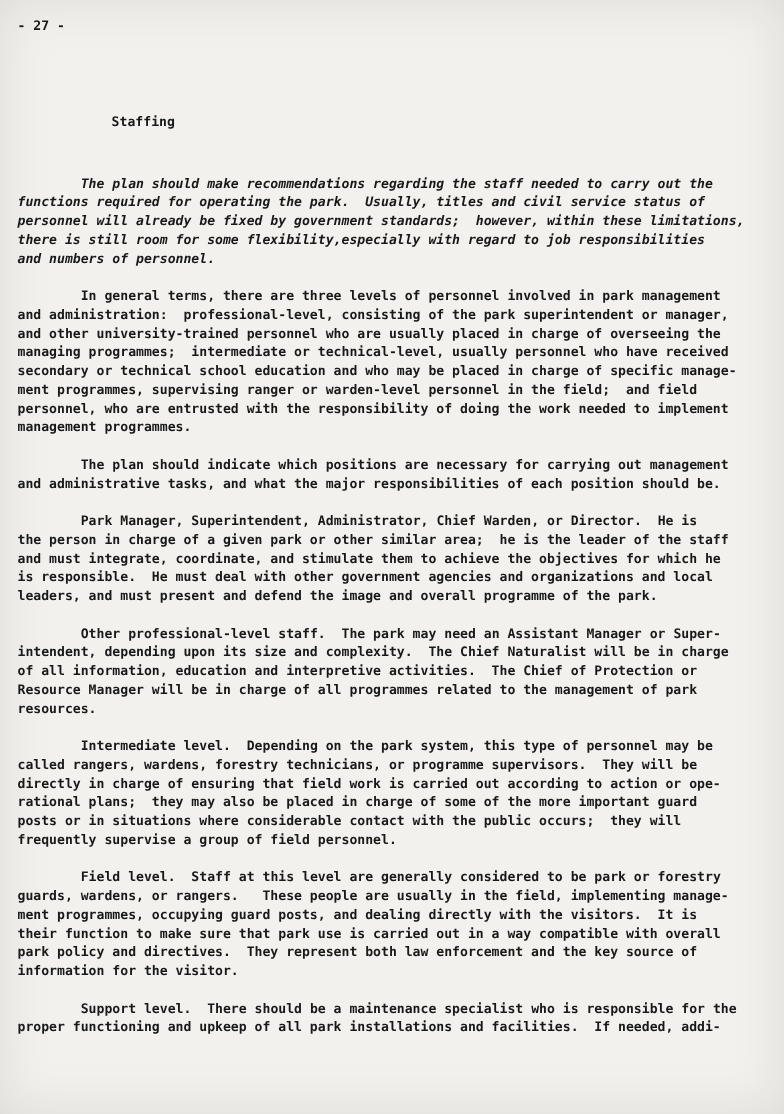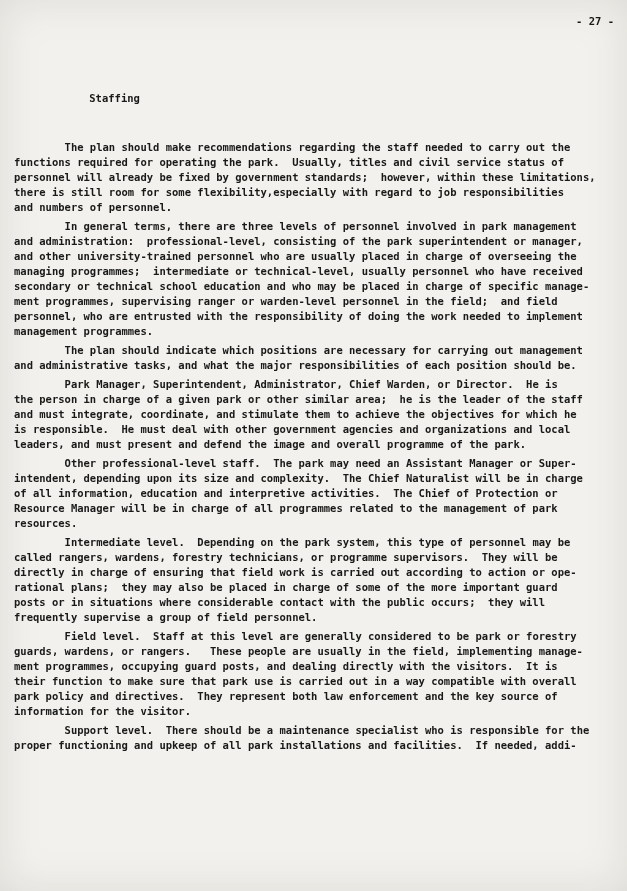--- a/index.html
+++ b/index.html
@@ -18,38 +18,39 @@
     line-height: 15px;
     box-shadow: inset 0 0 40px rgba(120,120,115,0.18);
   }
   .sheet {
     padding: 14px 13px 0 14px;
     box-sizing: border-box;
     width: 627px;
     height: 891px;
   }
   .page-number {
-    text-align: right;
+    text-align: left;
     white-space: pre;
   }
   .heading {
     margin-top: 47px;
     margin-left: 50px;
     white-space: pre;
   }
   .u {
     text-underline-offset: 2px;
     text-decoration-thickness: 1px;
   }
   .para {
-    margin-top: 4px;
+    margin-top: 15px;
     white-space: pre;
   }
   .para.first {
     margin-top: 19px;
+    font-style: italic;
   }
   .line {
     white-space: pre;
   }
 </style>
 </head>
 <body>
 
 <div class="sheet">
   <div class="page-number">- 27 -</div>

